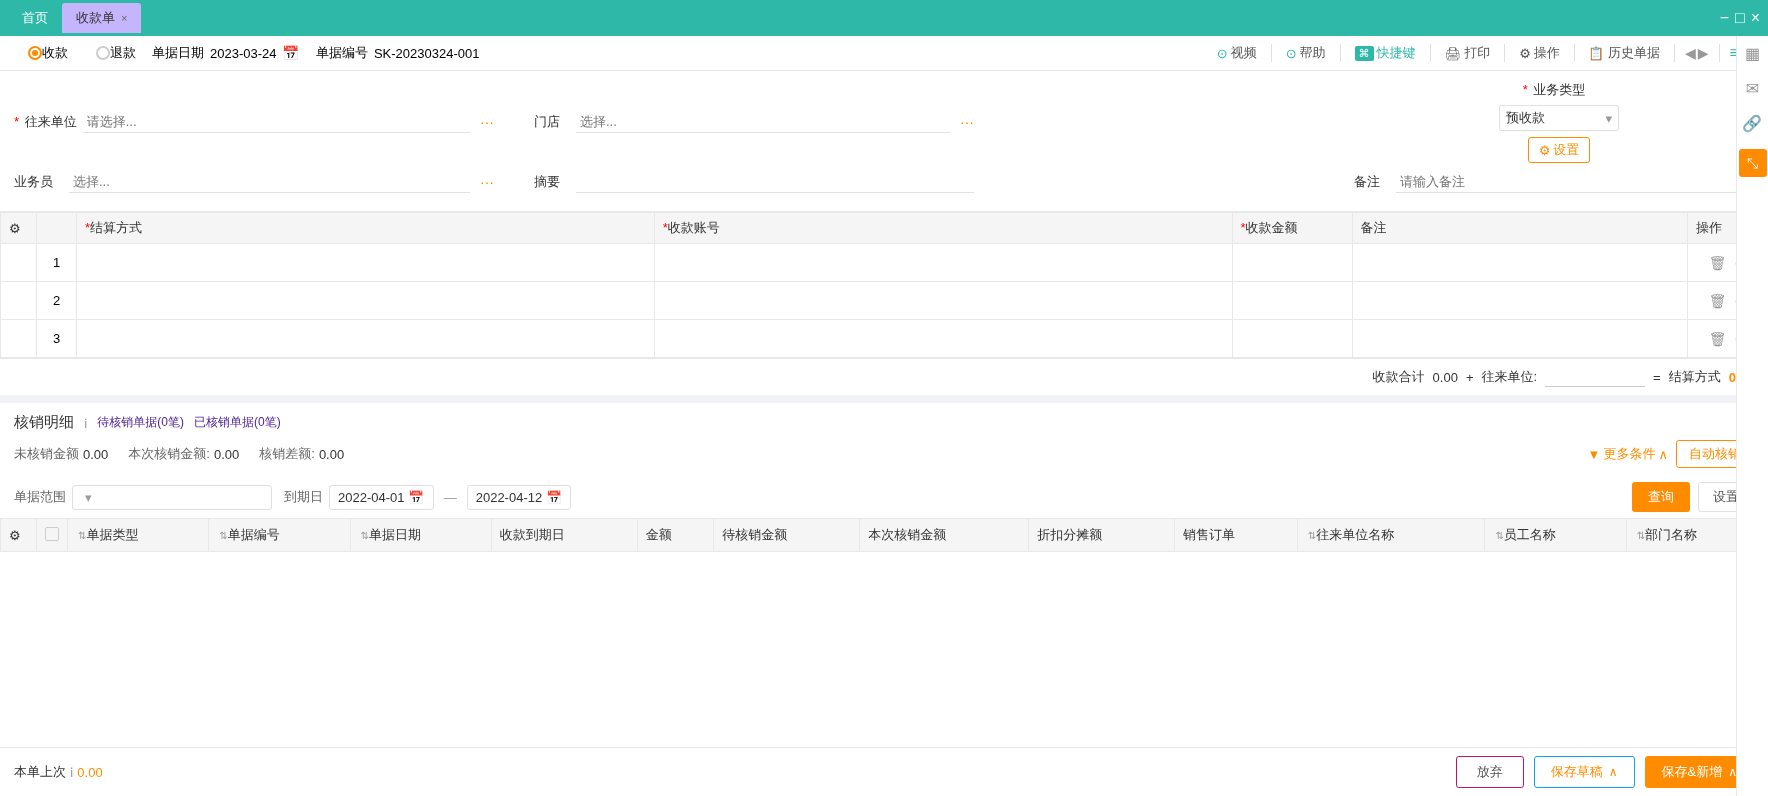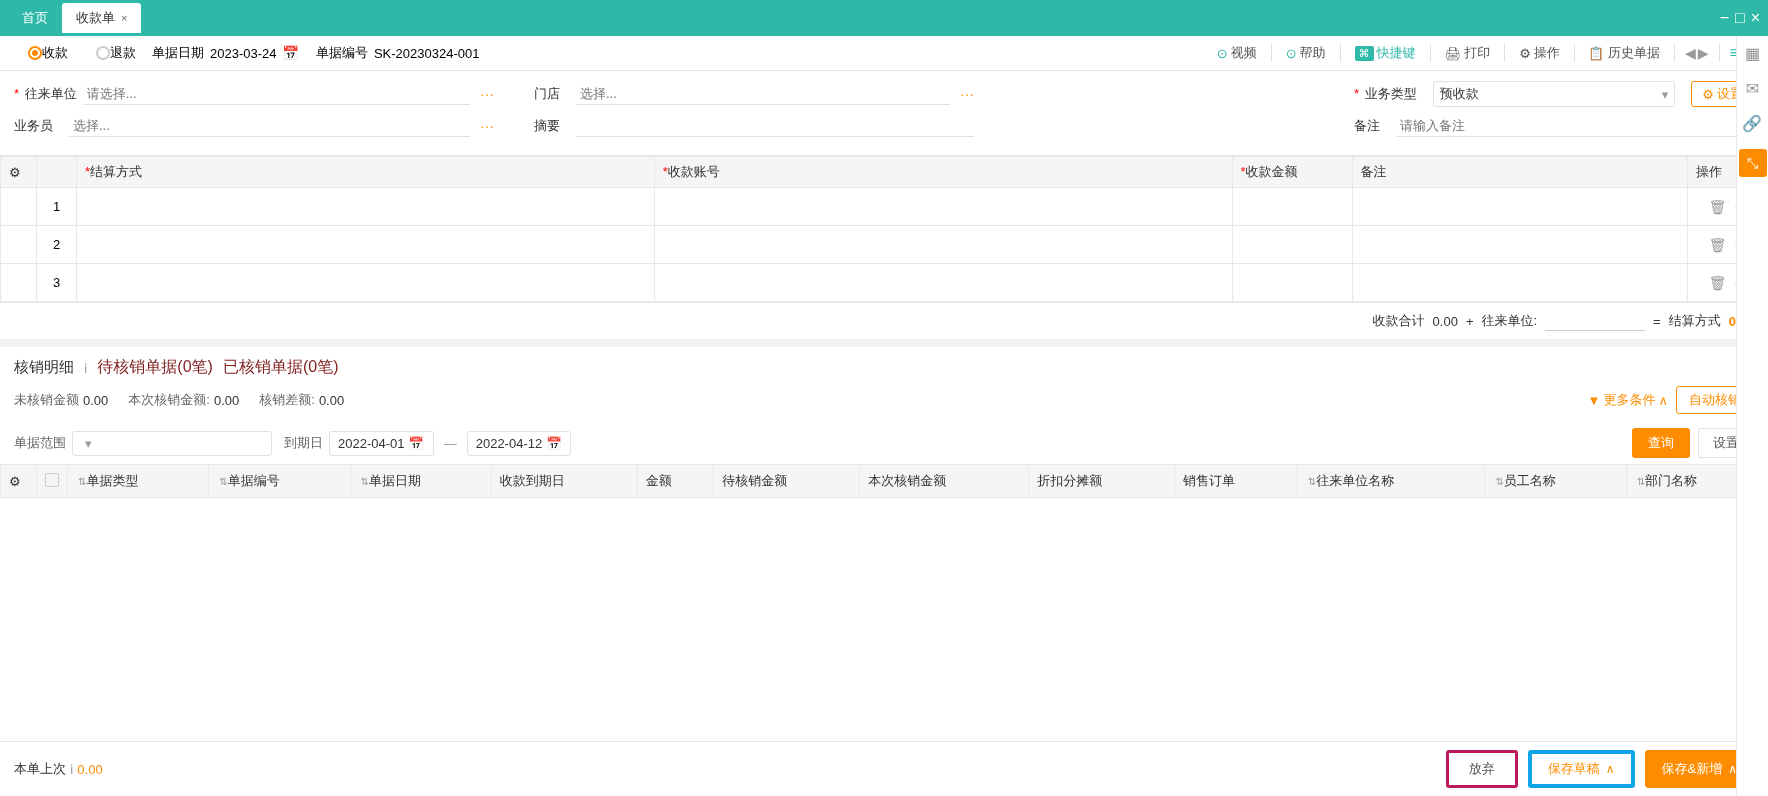--- a/index.html
+++ b/index.html
@@ -9,21 +9,21 @@
     .tab-bar {
       display: flex; align-items: center;
       background: #2db8a8; height: 36px; padding: 0 8px;
       position: relative;
     }
     .tab-item {
       padding: 6px 14px; color: #fff; cursor: pointer; font-size: 13px;
       border-radius: 3px 3px 0 0; display: flex; align-items: center; gap: 6px;
     }
     .tab-item.home { background: transparent; }
-    .tab-item.active { background: #ffffff; color: #333; }
+    .tab-item.active { background: #c4b5fd; color: #333; }
     .tab-close { font-size: 11px; cursor: pointer; color: #666; }
     .tab-bar-right {
       margin-left: auto; display: flex; gap: 6px;
     }
     .tab-bar-right span { color: #fff; font-size: 16px; cursor: pointer; }
 
     
     .main-content {
       background: #fff;
       height: calc(796px - 36px);
@@ -134,21 +134,21 @@
     .writeoff-section {
       background: #fff; flex: 1; display: flex; flex-direction: column; overflow: hidden;
     }
     .writeoff-header {
       padding: 10px 14px 0; display: flex; align-items: center; gap: 10px;
       flex-shrink: 0;
     }
     .writeoff-title { font-size: 15px; color: #333; font-weight: normal; }
     .info-icon { color: #999; cursor: pointer; font-size: 13px; }
     .tab-link {
-      color: #7f1d1d; cursor: pointer; font-size: 16px;
+      color: #4c1d95; cursor: pointer; font-size: 12px;
     }
 
     .writeoff-stats {
       display: flex; align-items: center; gap: 20px;
       padding: 8px 14px; flex-shrink: 0;
     }
     .stat-item { display: flex; align-items: center; gap: 4px; color: #666; }
     .stat-value { color: #333; }
     .writeoff-stats-right {
       margin-left: auto; display: flex; align-items: center; gap: 8px;
@@ -206,25 +206,25 @@
     
     .bottom-bar {
       display: flex; align-items: center;
       padding: 8px 14px; border-top: 1px solid #e8e8e8;
       background: #fff; flex-shrink: 0;
     }
     .prev-total { color: #333; display: flex; align-items: center; gap: 4px; }
     .prev-value { color: #ff8c00; }
     .bottom-actions { margin-left: auto; display: flex; gap: 10px; }
     .btn-abandon {
-      background: #fff; border: 3px solid #be185d; color: #555;
+      background: #fff; border: 1px solid #be185d; color: #555;
       padding: 6px 20px; border-radius: 3px; cursor: pointer; font-size: 13px;
     }
     .btn-draft {
-      background: #fff; border: 4px solid #0ea5e9; color: #ff8c00;
+      background: #fff; border: 1px solid #0ea5e9; color: #ff8c00;
       padding: 6px 16px; border-radius: 3px; cursor: pointer; font-size: 13px;
       display: flex; align-items: center; gap: 6px;
     }
     .btn-save-new {
       background: #ff8c00; border: 1px solid #ff8c00; color: #fff;
       padding: 6px 16px; border-radius: 3px; cursor: pointer; font-size: 13px;
       display: flex; align-items: center; gap: 6px;
     }
     .btn-arrow { font-size: 12px; }
 
@@ -341,21 +341,21 @@
         <input class="form-input" type="text" placeholder="请选择..." style="">
         <span class="more-btn">···</span>
       </div>
       <div class="form-field" style="max-width: 480px;">
         <span class="form-field-label" style="margin-left: 40px;">
           <span>门店</span>
         </span>
         <input class="form-input" type="text" style="margin-left: 10px;" placeholder="选择...">
         <span class="more-btn">···</span>
       </div>
-      <div class="form-field" style="max-width: 400px; margin-left: auto;">
+      <div class="form-field" style="max-width: 400px; margin-left: auto; flex-direction: column;">
         <span class="form-field-label">
           <span class="required">*</span>
           <span>业务类型</span>
         </span>
         <div class="form-select" style="margin-left: 10px; min-width: 120px;">
           <span>预收款</span>
           <span style="color:#999;">▾</span>
         </div>
         <button class="settings-btn" style="margin-left: 10px;">
           <span>⚙</span>

